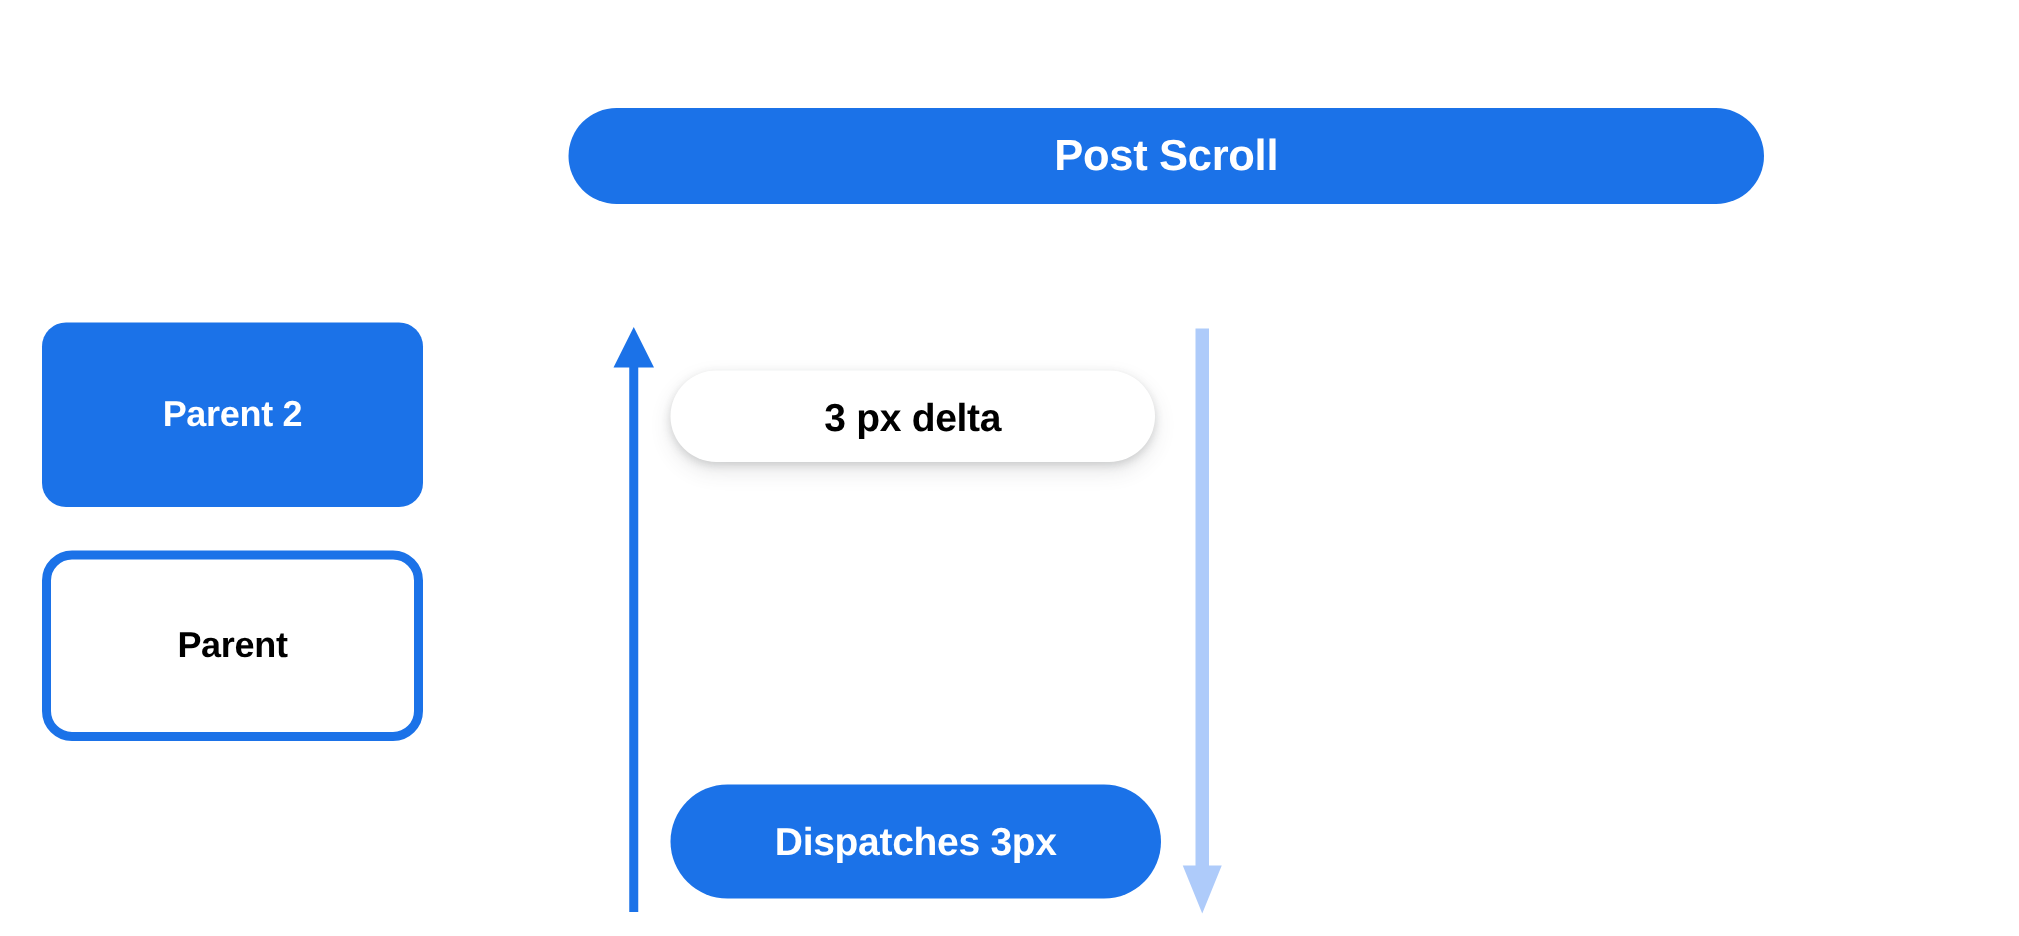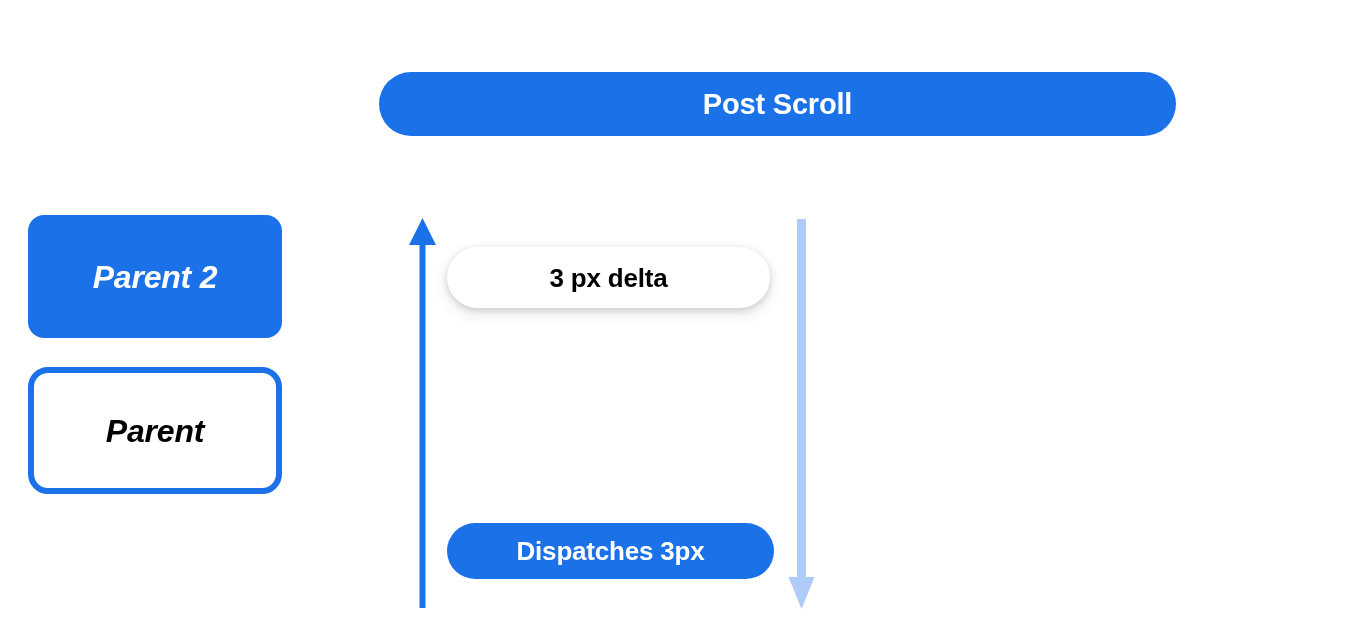--- a/index.html
+++ b/index.html
@@ -53,25 +53,24 @@
   .stack-box {
     position: relative;
     width: 254px;
     box-sizing: border-box;
     border-radius: 16px;
     display: flex;
     align-items: center;
     justify-content: center;
   }
   .stack-box .box-label {
-    font-size: 32px;
+    font-size: 24px;
     font-weight: bold;
     line-height: 1;
     letter-spacing: -0.2px;
-    font-style: italic;
   }
   .stack-box.filled {
     background: #1b72e8;
     height: 123px;
     border: none;
   }
   .stack-box.filled .box-label {
     color: #ffffff;
   }
   .stack-box.outlined {
@@ -131,21 +130,21 @@
     box-shadow: 0 2px 6px rgba(60, 64, 67, 0.18),
                 0 6px 14px rgba(60, 64, 67, 0.13);
   }
   .pill-delta .pill-label {
     color: #000000;
   }
   .pill-dispatch {
     left: 447px;
     top: 498px;
     width: 327px;
-    height: 56px;
+    height: 76px;
     background: #1b72e8;
   }
   .pill-dispatch .pill-label {
     color: #ffffff;
   }
 </style>
 </head>
 <body>
 
 <div id="stage">

